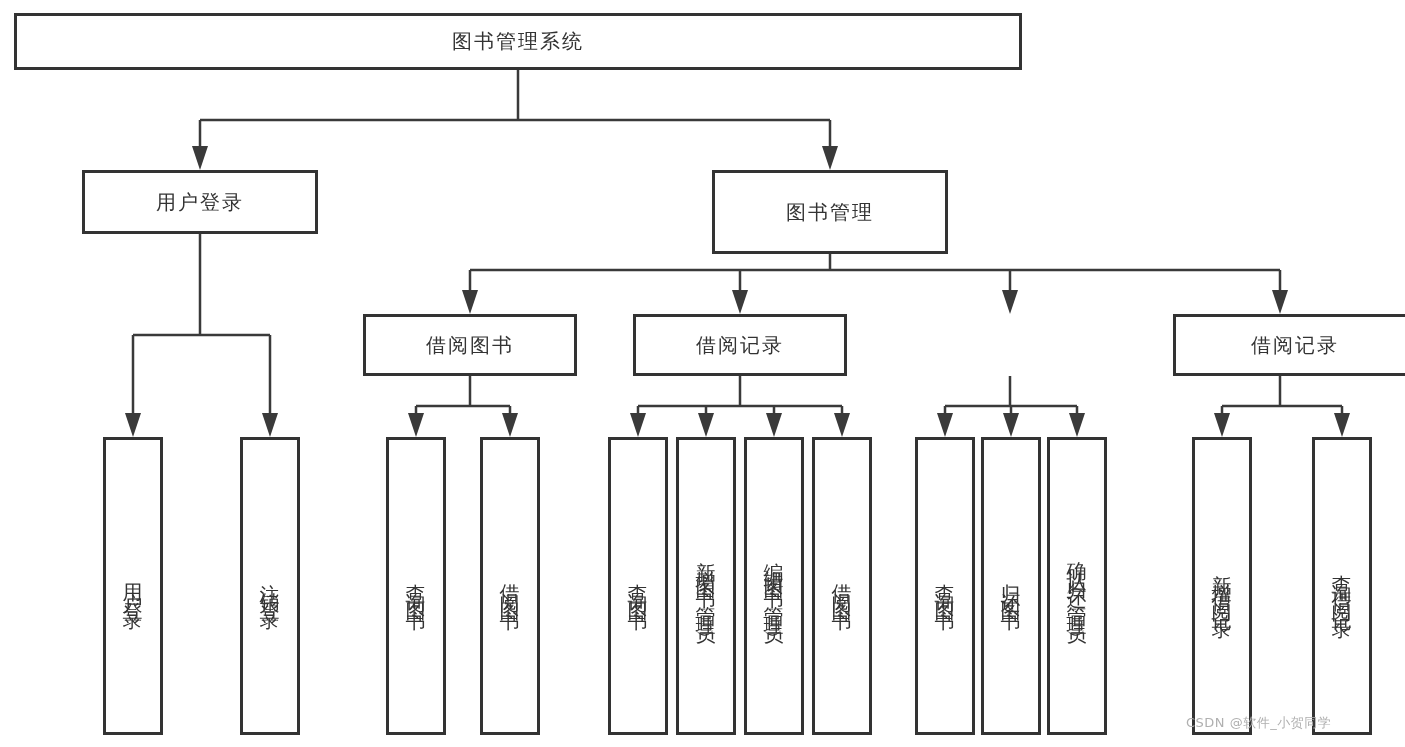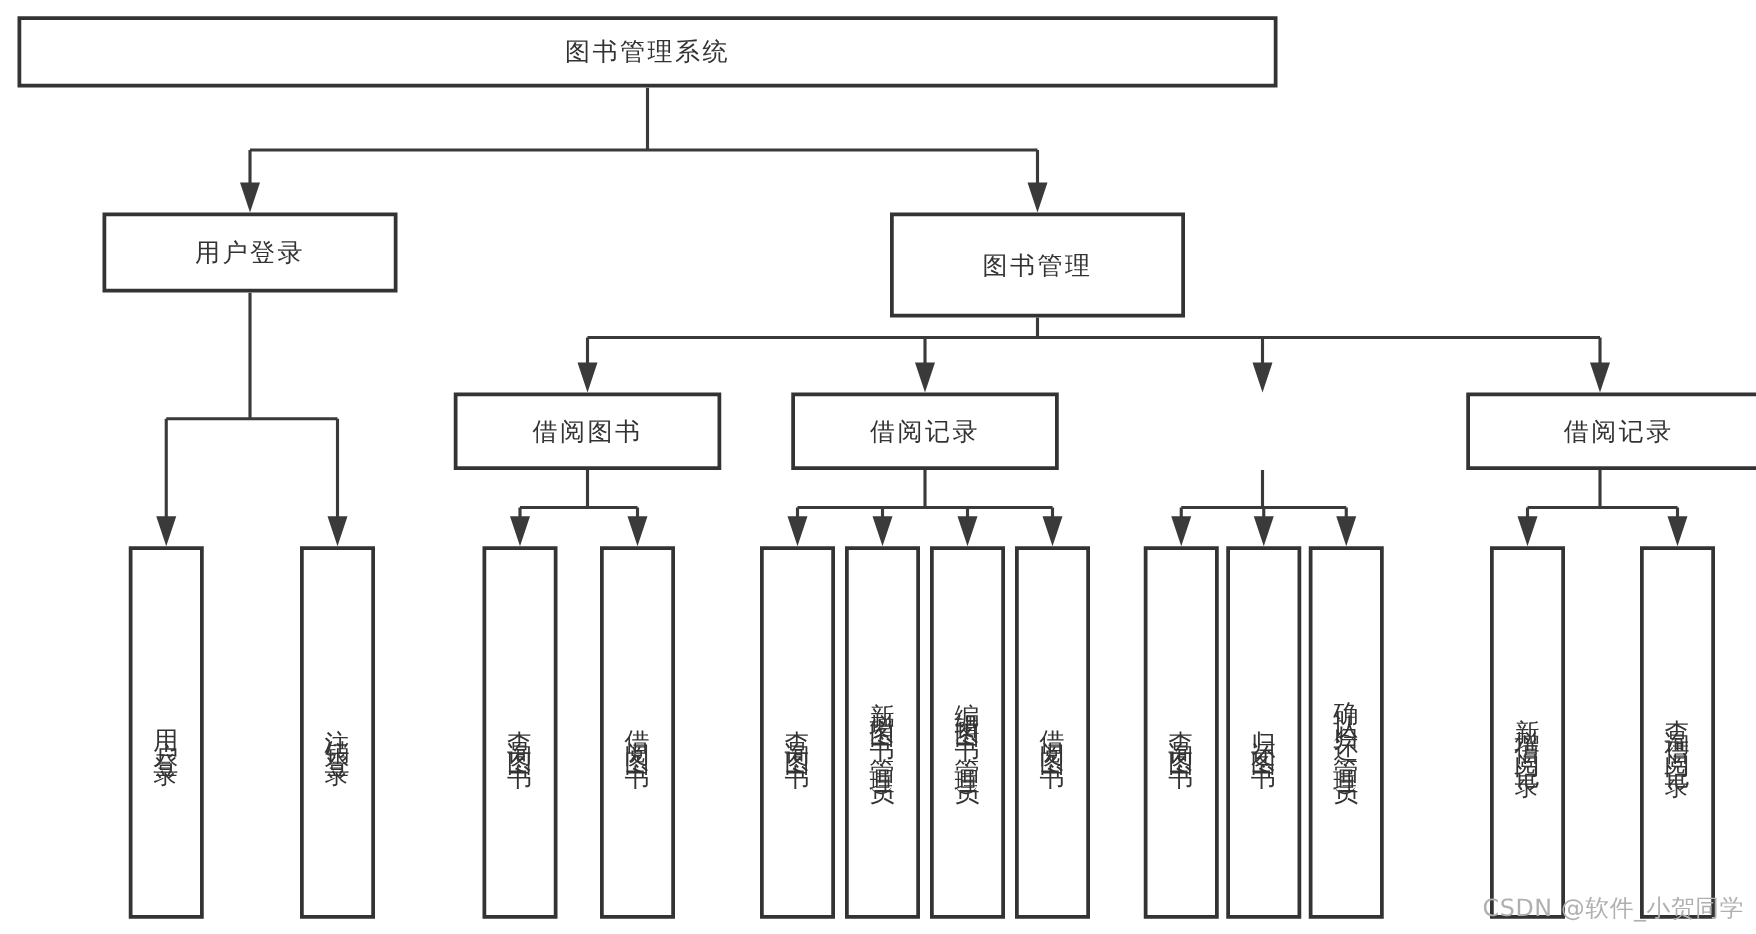--- a/index.html
+++ b/index.html
@@ -48,21 +48,21 @@
     writing-mode: vertical-rl;
     font-size: 20px;
     line-height: 1;
     letter-spacing: 9px;
     white-space: nowrap;
   }
   #watermark {
     position: absolute;
     left: 1186px;
     top: 714px;
-    font-size: 19px;
+    font-size: 13px;
     color: var(--watermark);
     white-space: nowrap;
     letter-spacing: 0.5px;
   }
 </style>
 </head>
 <body>
 
 <div id="canvas">
 

